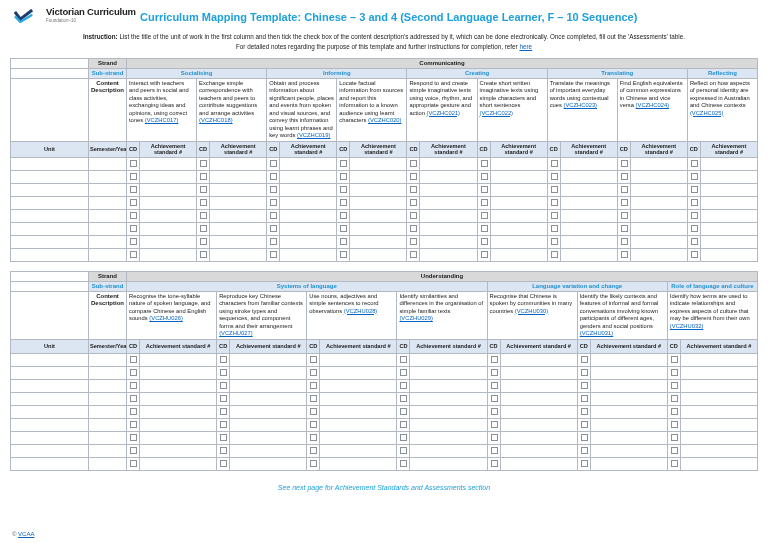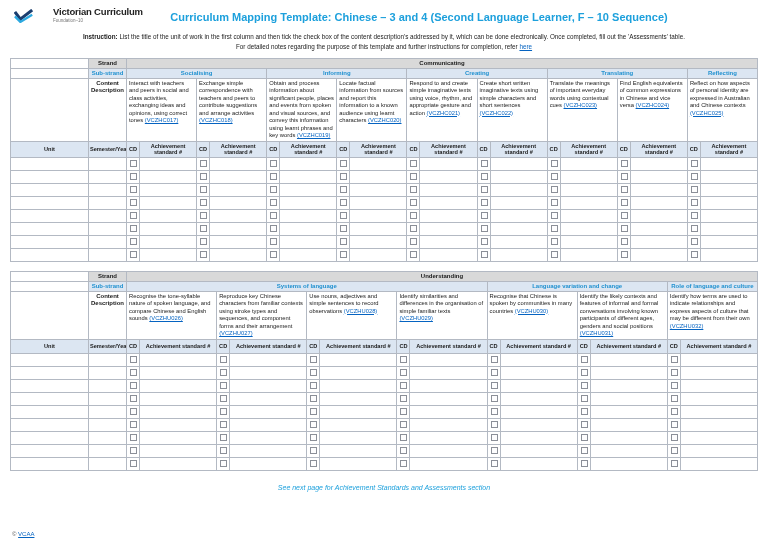--- a/index.html
+++ b/index.html
@@ -3,26 +3,26 @@
 <meta charset="utf-8">
 <style>
   * { margin:0; padding:0; box-sizing:border-box; }
   html,body { background:#fff; }
   .page {
     width:768px; height:543px; position:relative; overflow:hidden;
     background:#fff; color:#1a1a1a;
     font-family:"Liberation Sans", sans-serif;
     padding:8px 10px;
   }
-  .logo { position:absolute; left:14px; top:7px; display:flex; align-items:center; gap:19px; }
+  .logo { position:absolute; left:14px; top:7px; display:flex; align-items:center; gap:12px; }
   .logo svg { margin-top:1px; }
   .logo-text-main { font-size:9.5px; font-weight:bold; color:#222; letter-spacing:-0.2px; line-height:1.1; }
   .logo-text-sub  { font-size:4.5px; color:#777; margin-top:1px; }
   .title {
-    text-align:center; font-size:11px; font-weight:bold;
+    font-size:11px; font-weight:bold;
     color:var(--brand-blue,#1da0dc); margin-top:3px; padding:0 60px 0 130px;
   }
   .instruction { margin-top:9px; text-align:center; font-size:6.3px; color:#222; line-height:1.55; }
   .link { color:var(--link-blue,#0563c1); text-decoration:underline; cursor:pointer; }
 
   .map-table {
     border-collapse:collapse; table-layout:fixed; width:748px;
     margin-top:6px; font-size:6px;
   }
   .tbl-t2 { margin-top:9px; }

